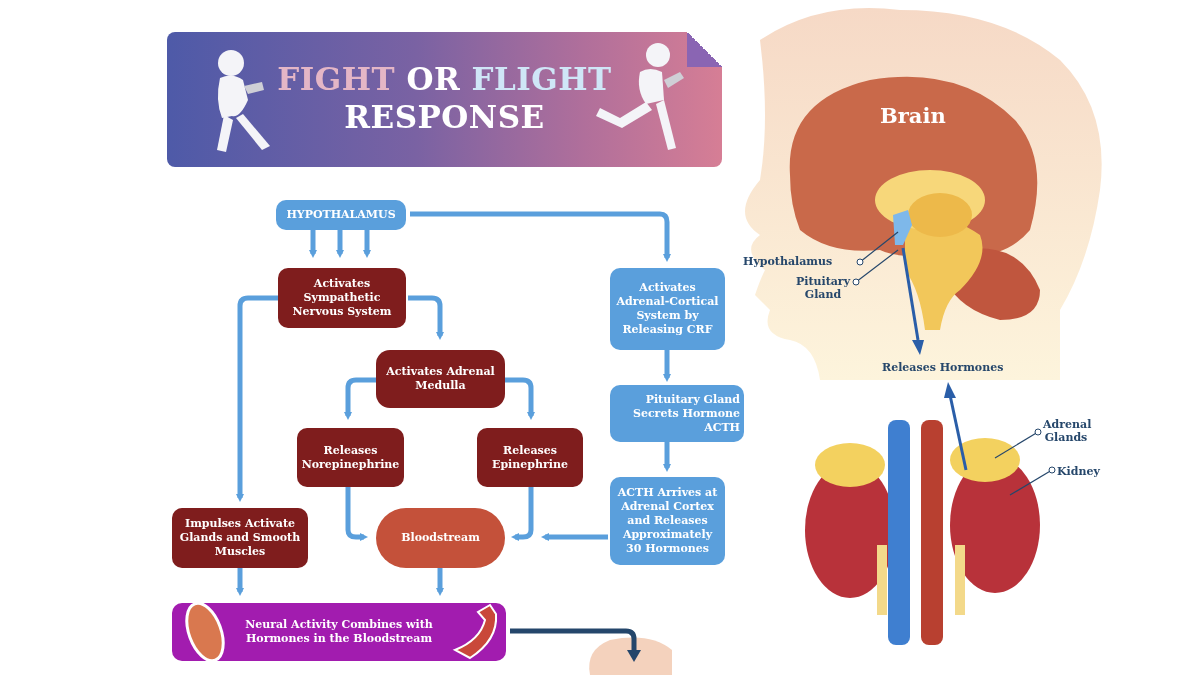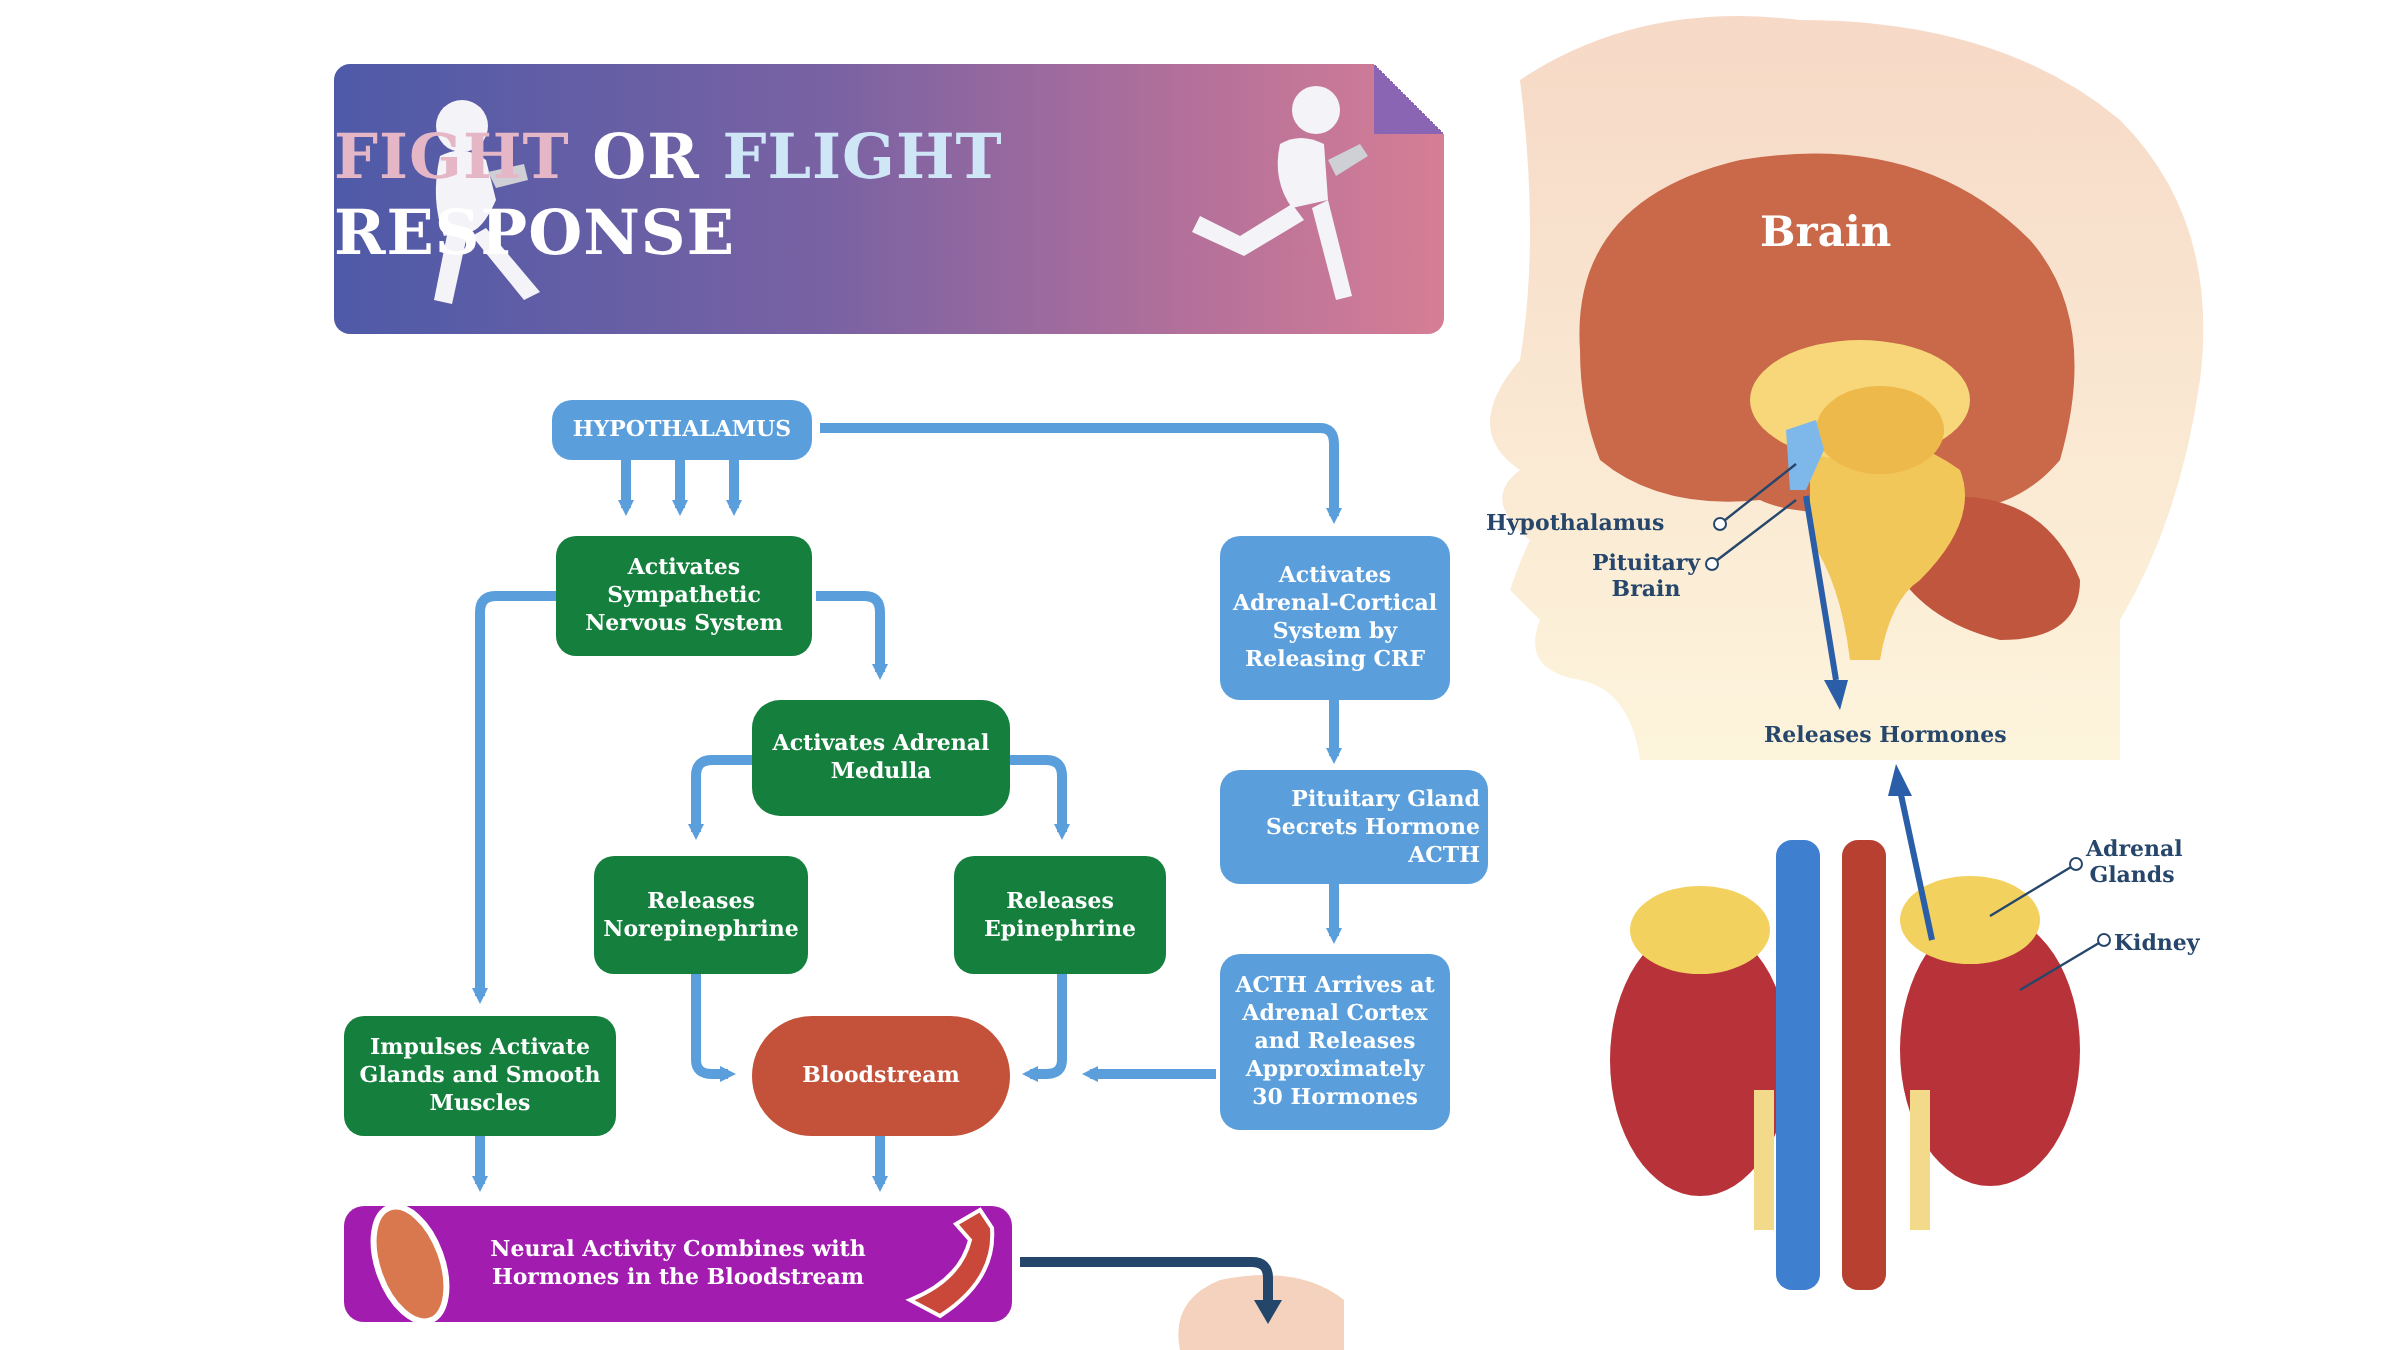--- a/index.html
+++ b/index.html
@@ -3,27 +3,27 @@
 <meta charset="utf-8">
 <style>
   html,body{margin:0;padding:0;}
   body{width:1200px;height:675px;background:#ffffff;position:relative;overflow:hidden;font-family:"DejaVu Serif",serif;}
   .abs{position:absolute;}
   .banner{left:167px;top:32px;width:555px;height:135px;border-radius:8px;
     background:linear-gradient(90deg,#4e5aa8 0%,#7a62a3 45%,#b06f9b 75%,#d67e95 100%);
     clip-path:polygon(0 0,520px 0,555px 35px,555px 135px,0 135px);}
   .fold{left:687px;top:32px;width:35px;height:35px;
     background:linear-gradient(225deg,#ffffff 50%,#8a65b3 50%);}
-  .title{left:167px;top:60px;width:555px;font-weight:bold;color:#fff;font-size:31px;line-height:38px;letter-spacing:0.5px;}
+  .title{left:167px;top:60px;width:555px;text-align:center;font-weight:bold;color:#fff;font-size:31px;line-height:38px;letter-spacing:0.5px;}
   .title .t1{color:#e4b6c6;}
   .title .t2{color:#ffffff;}
   .title .t3{color:#cfe6f7;}
   .box{position:absolute;display:flex;align-items:center;justify-content:center;text-align:center;color:#fff;font-weight:bold;font-size:11px;line-height:14px;border-radius:10px;box-sizing:border-box;padding:4px;}
   .blue{background:#5a9fdc;}
-  .orange{background:#15803d;}
+  .orange{background:#7f1d1d;}
   .red{background:#c4513a;}
   .navy{background:#a21caf;}
   .lbl{position:absolute;font-weight:bold;color:#26476b;font-size:11px;line-height:13px;}
   svg{position:absolute;left:0;top:0;}
 </style>
 </head>
 <body>
 
 <svg width="1200" height="675">
   <defs>
@@ -128,16 +128,16 @@
 
 <svg width="1200" height="675" style="pointer-events:none">
   <ellipse cx="205" cy="632" rx="16" ry="30" transform="rotate(-20 205 632)" fill="#d9784f" stroke="#fff" stroke-width="3"></ellipse>
   <g fill="#c9483a" stroke="#fff" stroke-width="2">
     <path d="M455,650 Q480,640 485,620 L478,612 L490,605 L496,614 Q498,640 470,658 Z"></path>
   </g>
 </svg>
 
 <div class="lbl" style="left:880px;top:103px;font-size:21px;color:#fff;line-height:26px;">Brain</div>
 <div class="lbl" style="left:743px;top:255px;">Hypothalamus</div>
-<div class="lbl" style="left:793px;top:275px;width:60px;text-align:center;">Pituitary Brain</div>
+<div class="lbl" style="left:793px;top:275px;width:60px;text-align:center;">Pituitary Gland</div>
 <div class="lbl" style="left:882px;top:361px;">Releases Hormones</div>
 <div class="lbl" style="left:1043px;top:418px;width:46px;text-align:center;">Adrenal Glands</div>
 <div class="lbl" style="left:1057px;top:465px;">Kidney</div>
 
 </body></html>

